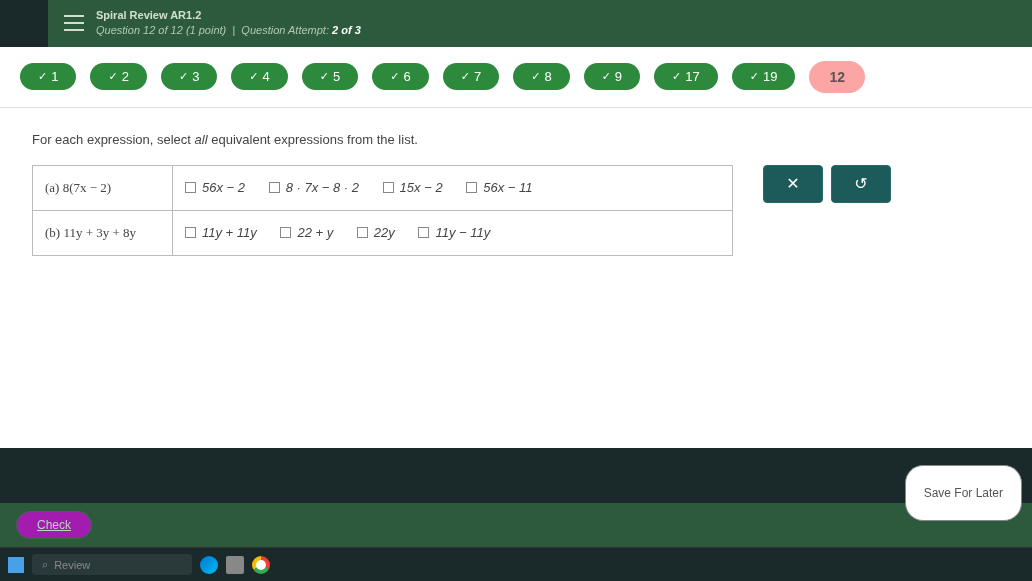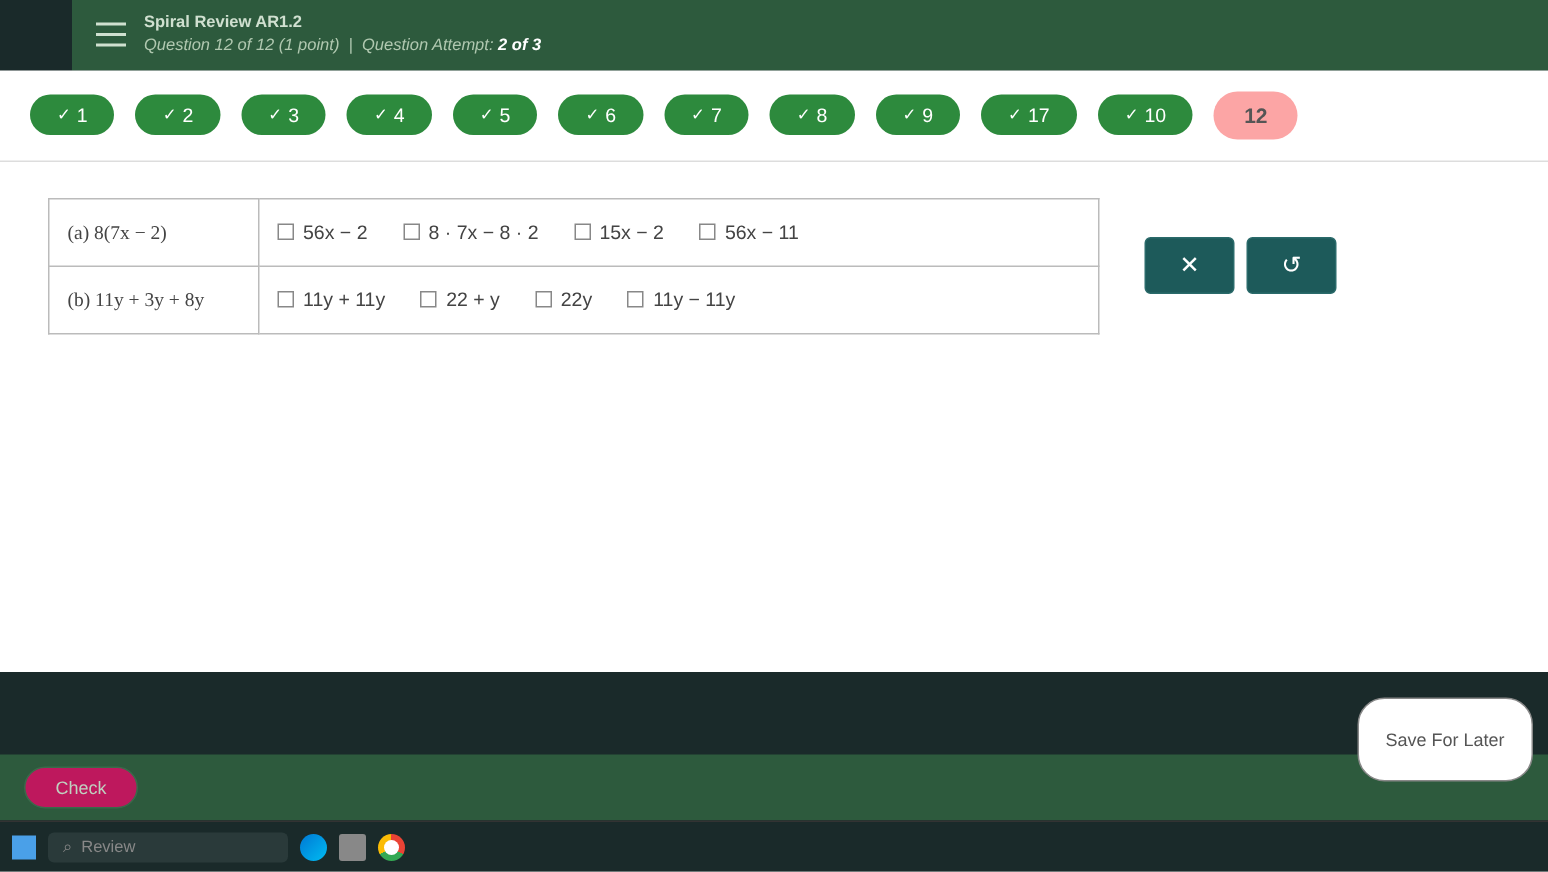--- a/index.html
+++ b/index.html
@@ -15,34 +15,34 @@
 
 .nav-pills { background: #fff; padding: 14px 20px; display: flex; gap: 14px; align-items: center; border-bottom: 1px solid #ddd; }
 .pill { background: #2d8a3d; color: #fff; border-radius: 20px; padding: 6px 18px; font-size: 13px; display: flex; align-items: center; gap: 4px; cursor: pointer; min-width: 52px; justify-content: center; }
 .pill .check { font-size: 11px; }
 .pill.current { background: #fca5a5; color: #555; padding: 8px 20px; font-size: 14px; font-weight: bold; border-radius: 22px; }
 
 .content { background: #fff; padding: 24px 32px; height: 340px; position: relative; }
 .instruction { font-size: 13px; color: #444; margin-bottom: 18px; }
 .instruction em { font-style: italic; }
 
-.layout { display: flex; gap: 30px; align-items: center; }
+.layout { display: flex; gap: 30px; align-items: flex-start; }
 
 table.expr { border-collapse: collapse; font-size: 13px; color: #444; }
 table.expr td { border: 1px solid #bbb; padding: 14px 12px; vertical-align: middle; }
 .row-label { width: 140px; font-family: 'Times New Roman', serif; }
-.opt { display: inline-flex; align-items: center; gap: 6px; margin-right: 20px; font-family: 'Times New Roman', serif; white-space: nowrap; }
+.opt { display: inline-flex; align-items: center; gap: 6px; margin-right: 20px; font-family: 'Times New Roman', serif; white-space: nowrap; font-style: italic; }
 .opt .box { width: 11px; height: 11px; border: 1px solid #888; display: inline-block; }
 .opt-cell { width: 560px; }
 
 .side-btns { display: flex; gap: 8px; }
 .side-btn { width: 60px; height: 38px; background: #1d5a5a; color: #fff; display: flex; align-items: center; justify-content: center; border-radius: 4px; font-size: 16px; cursor: pointer; border: 1px solid #2a6a6a; }
 
 .footer-bar { position: absolute; bottom: 34px; left: 0; right: 0; background: #2d5a3d; padding: 8px 16px; display: flex; justify-content: space-between; align-items: center; }
-.check-btn { background: #be185d; color: #c0d0c0; border: 1px solid #3a6a4a; border-radius: 16px; padding: 6px 20px; font-size: 12px; cursor: pointer; }
+.check-btn { background: #a21caf; color: #c0d0c0; border: 1px solid #3a6a4a; border-radius: 16px; padding: 6px 20px; font-size: 12px; cursor: pointer; text-decoration: underline; }
 .save-later { position: absolute; right: 10px; bottom: 60px; background: #fff; border: 1px solid #888; border-radius: 18px; padding: 20px 18px; font-size: 12px; color: #555; cursor: pointer; z-index: 5; }
 .copyright { position: absolute; right: 12px; bottom: 18px; color: #b0c8b0; font-size: 10px; }
 .copyright a { color: #b0c8b0; }
 
 .taskbar { position: absolute; bottom: 0; left: 0; right: 0; height: 34px; background: #1a2a2a; display: flex; align-items: center; padding: 0 8px; gap: 8px; border-top: 1px solid #333; }
 .win-icon { width: 16px; height: 16px; background: #4aa0e8; }
 .search-box { background: #2a3a3a; color: #888; border-radius: 4px; padding: 4px 10px; font-size: 11px; display: flex; align-items: center; gap: 6px; width: 160px; }
 .tb-icon { width: 18px; height: 18px; border-radius: 50%; }
 .edge { background: linear-gradient(135deg,#0078d4,#00bcf2); }
 .lock { background: #888; border-radius: 2px; }
@@ -105,28 +105,31 @@
   <div class="pill">
       <span class="check">✓</span>
       <span>9</span>
     </div>
   <div class="pill">
       <span class="check">✓</span>
       <span>17</span>
     </div>
   <div class="pill">
       <span class="check">✓</span>
-      <span>10</span>
+      <span>19</span>
     </div>
   <div class="pill current">
       <span>12</span>
     </div>
 </div>
 
 <div class="content">
+  <div class="instruction">
+    <span>For each expression, select </span><em>all</em><span> equivalent expressions from the list.</span>
+  </div>
 
   <div class="layout">
     <table class="expr">
       <tbody>
           <tr>
         <td class="row-label">(a)  8(7x − 2)</td>
         <td class="opt-cell">
           <span class="opt">
                 <span class="box"></span>
                 <span>56x − 2</span>

